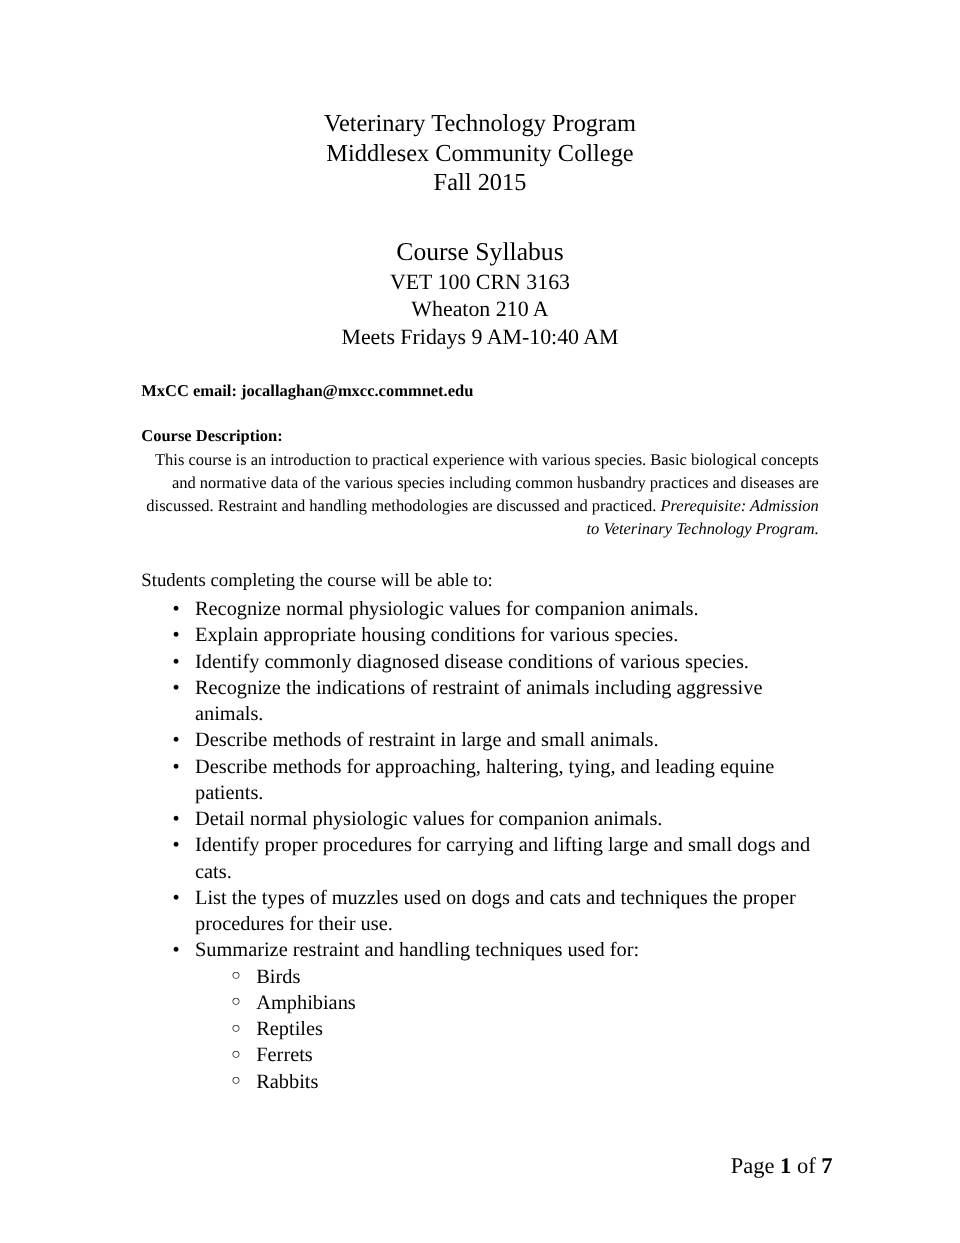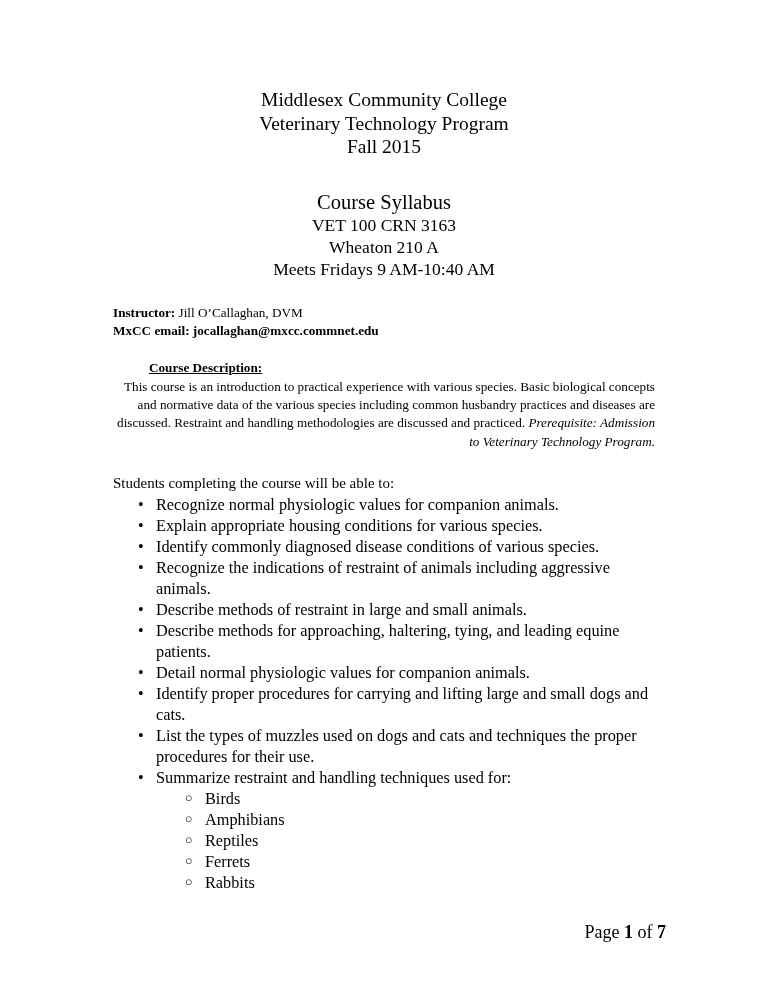--- a/index.html
+++ b/index.html
@@ -49,24 +49,22 @@
     margin-top: 24px;
     font-size: 13.2px;
     line-height: 18.5px;
   }
   .instructor-block .lbl { font-weight: bold; }
   .email-line { font-weight: bold; }
 
   
   .section-heading {
     font-weight: bold;
-    text-decoration: underline;
     font-size: 13.2px;
     line-height: 18px;
-    margin-left: 36px;
   }
   .desc-block {
     margin-top: 18px;
   }
   .desc-text {
     font-size: 13.2px;
     line-height: 18.4px;
     text-align: right;
     margin-top: 1px;
   }
@@ -143,32 +141,31 @@
     white-space: nowrap;
   }
   .footer b { font-weight: bold; }
 </style>
 </head>
 <body>
 
 <div class="page">
 
   <div class="title-block">
+    <div class="title-line">Veterinary Technology Program</div>
     <div class="title-line">Middlesex Community College</div>
-    <div class="title-line">Veterinary Technology Program</div>
     <div class="title-line">Fall 2015</div>
 
     <div class="syllabus-title">Course Syllabus</div>
     <div class="course-line">VET 100 CRN 3163</div>
     <div class="course-line">Wheaton 210 A</div>
     <div class="course-line">Meets Fridays 9 AM-10:40 AM</div>
   </div>
 
   <div class="instructor-block">
-    <div><span class="lbl">Instructor:</span><span> Jill O’Callaghan, DVM</span></div>
     <div class="email-line">MxCC email: jocallaghan@mxcc.commnet.edu</div>
   </div>
 
   <div class="desc-block">
     <div class="section-heading">Course Description:</div>
     <div class="desc-text"><span>This course is an introduction to practical experience with various species. Basic biological concepts and normative data of the various species including common husbandry practices and diseases are discussed. Restraint and handling methodologies are discussed and practiced. </span><span class="prereq">Prerequisite: Admission to Veterinary Technology Program.</span></div>
   </div>
 
   <div class="goals-block">
     <div class="goals-intro">Students completing the course will be able to:</div>

